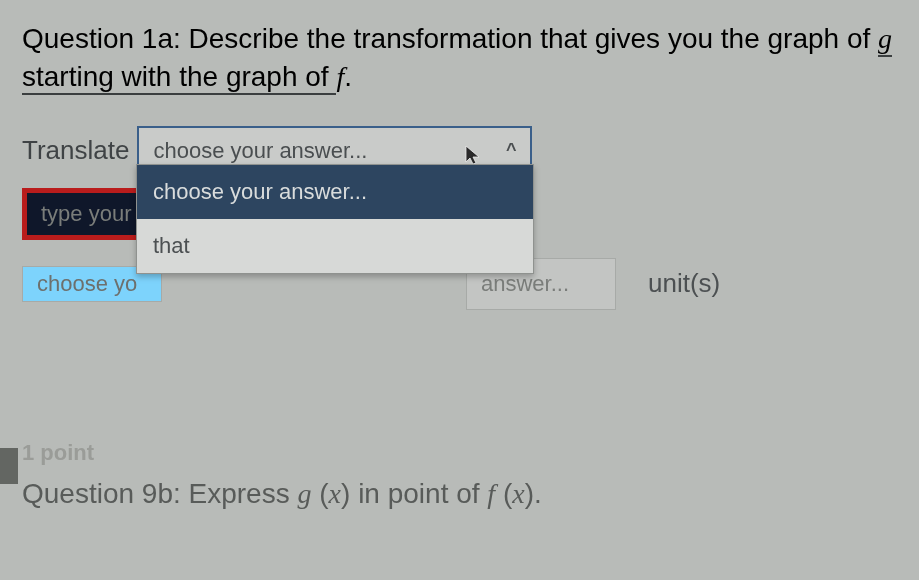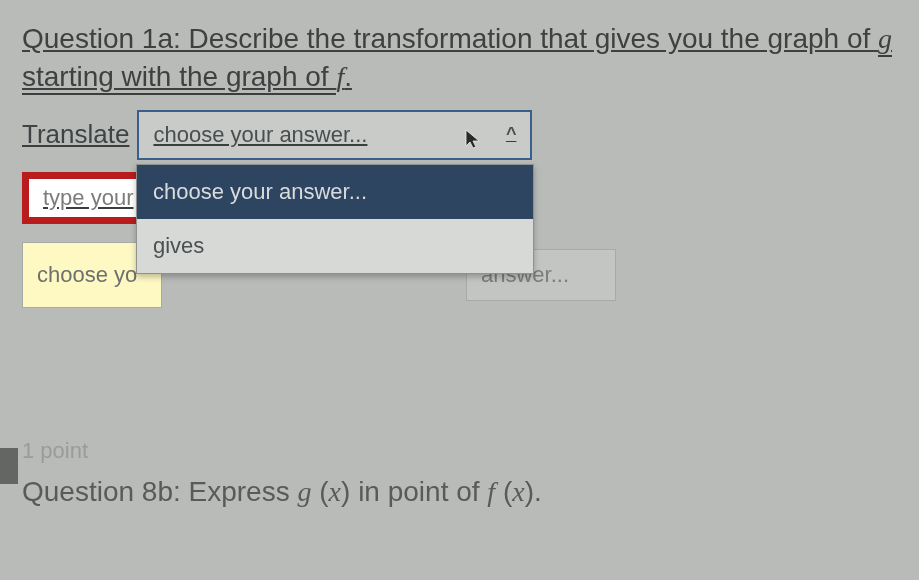--- a/index.html
+++ b/index.html
@@ -13,23 +13,22 @@
       width: 919px;
       height: 580px;
       padding: 20px 22px;
       color: #3a3e3f;
       position: relative;
       overflow: hidden;
     }
     .question-title {
       font-size: 28px;
       line-height: 1.35;
-      color: #404040;
-      margin-bottom: 14px;
-      text-decoration: underline;
+      color: #000000;
+      margin-bottom: 30px;
     }
     .math-g {
       font-style: italic;
       font-family: Georgia, 'Times New Roman', serif;
       border-bottom: 2px solid #3a3e3f;
       padding-bottom: 1px;
     }
     .math-f {
       font-style: italic;
       font-family: Georgia, 'Times New Roman', serif;
@@ -41,21 +40,20 @@
     .underline-span {
       border-bottom: 2px solid #3a3e3f;
       padding-bottom: 1px;
     }
     .row {
       display: flex;
       align-items: center;
       gap: 8px;
       margin-bottom: 12px;
       position: relative;
-      text-decoration: underline;
     }
     .lead-label {
       font-size: 26px;
       color: #3f4345;
     }
     .select-box {
       border: 2px solid #3a5f8a;
       background: #c9cbc9;
       height: 50px;
       display: flex;
@@ -74,22 +72,22 @@
       font-weight: bold;
     }
     .cursor-arrow {
       position: absolute;
       right: 48px;
       top: 16px;
       color: #222;
       pointer-events: none;
     }
     .input-box {
-      border: 7px solid #b91c1c;
-      background: #ffffff;
+      border: 5px solid #b91c1c;
+      background: #0f172a;
       height: 52px;
       display: flex;
       align-items: center;
       padding: 0 14px;
       font-size: 22px;
       color: #7a7d7a;
       width: 140px;
     }
     .input-box.small {
       width: 140px;
@@ -115,22 +113,22 @@
       color: #d9dcdc;
     }
     .row-3 {
       display: flex;
       align-items: center;
       gap: 8px;
       margin-top: 18px;
     }
     .choose-box-narrow {
       border: 1px solid #a7aaa7;
-      background: #fef9c3;
-      height: 66px;
+      background: #7dd3fc;
+      height: 36px;
       display: flex;
       align-items: center;
       padding: 0 14px;
       font-size: 22px;
       color: #6d706d;
       width: 140px;
       overflow: hidden;
       white-space: nowrap;
     }
     .answer-box {
@@ -148,20 +146,21 @@
     .unit-label {
       font-size: 26px;
       color: #4c5052;
       margin-left: 24px;
     }
     .points-label {
       font-size: 22px;
       color: #9a9c98;
       margin-top: 130px;
       margin-bottom: 12px;
+      font-weight: bold;
     }
     .question-1b {
       font-size: 28px;
       color: #585b59;
     }
     .left-marker {
       position: absolute;
       left: 0;
       top: 448px;
       width: 18px;
@@ -188,31 +187,32 @@
 </div>
 
 <div class="row">
   <div class="input-box small">
     <span>type your</span>
   </div>
 </div>
 
 <div class="dropdown-panel">
   <div class="dropdown-option highlighted">choose your answer...</div>
-  <div class="dropdown-option">gives</div>
+  <div class="dropdown-option">that</div>
 </div>
 
 <div class="row-3">
   <div class="choose-box-narrow">
     <span>choose yo</span>
   </div>
   <div class="answer-box">
     <span>answer...</span>
   </div>
+  <span class="unit-label">unit(s)</span>
 </div>
 
 <div class="left-marker"></div>
 
 <div class="points-label">1 point</div>
 
 <div class="question-1b">
-  <span>Question 8b: Express </span><span class="math-f">g</span><span> (</span><span class="math-x">x</span><span>)</span><span> in point of </span><span class="math-f">f</span><span> (</span><span class="math-x">x</span><span>)</span><span>.</span>
+  <span>Question 9b: Express </span><span class="math-f">g</span><span> (</span><span class="math-x">x</span><span>)</span><span> in point of </span><span class="math-f">f</span><span> (</span><span class="math-x">x</span><span>)</span><span>.</span>
 </div>
 
 </body></html>

